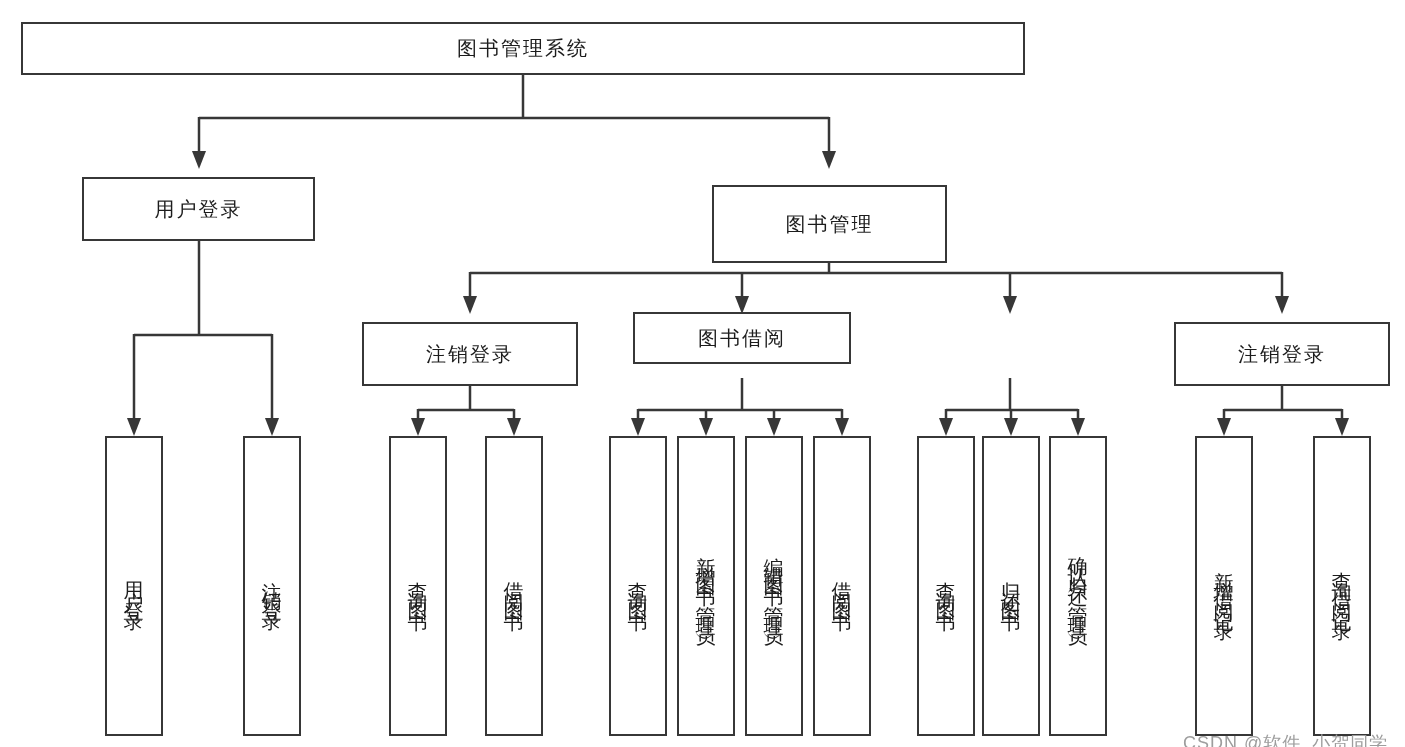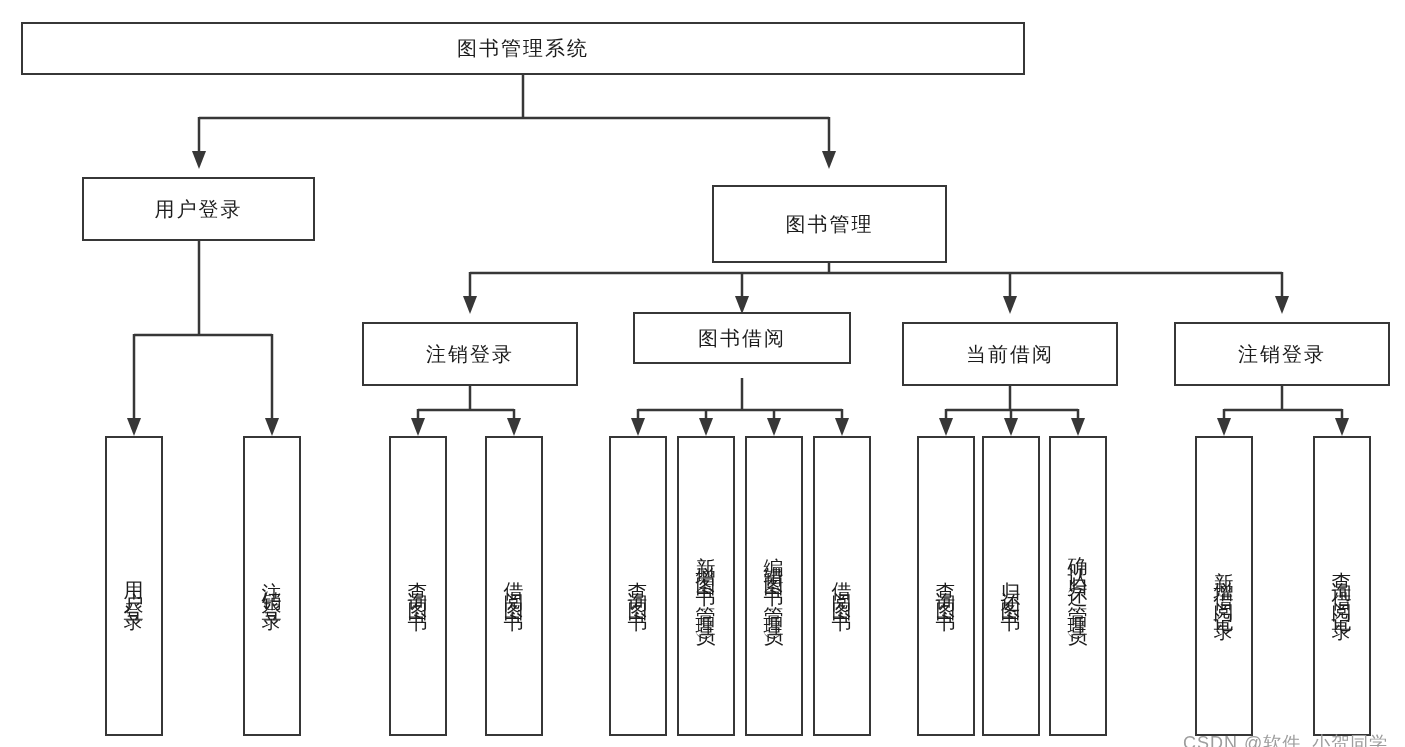--- a/index.html
+++ b/index.html
@@ -155,23 +155,20 @@
   <div class="box" style="left:712px; top:177px; width:235px; height:78px;">
     <span class="hlabel">图书管理</span>
   </div>
 
   <div class="box" style="left:362px; top:314px; width:216px; height:64px;">
     <span class="hlabel">注销登录</span>
   </div>
   <div class="box" style="left:633px; top:304px; width:218px; height:52px;">
     <span class="hlabel">图书借阅</span>
   </div>
-  <div class="box" style="left:902px; top:314px; width:216px; height:64px;">
-    <span class="hlabel">当前借阅</span>
-  </div>
   <div class="box" style="left:1174px; top:314px; width:216px; height:64px;">
     <span class="hlabel">注销登录</span>
   </div>
 
   <div class="vbox" style="left:105px;">
     <span class="vlabel">用户登录</span>
   </div>
   <div class="vbox" style="left:243px;">
     <span class="vlabel">注销登录</span>
   </div>

